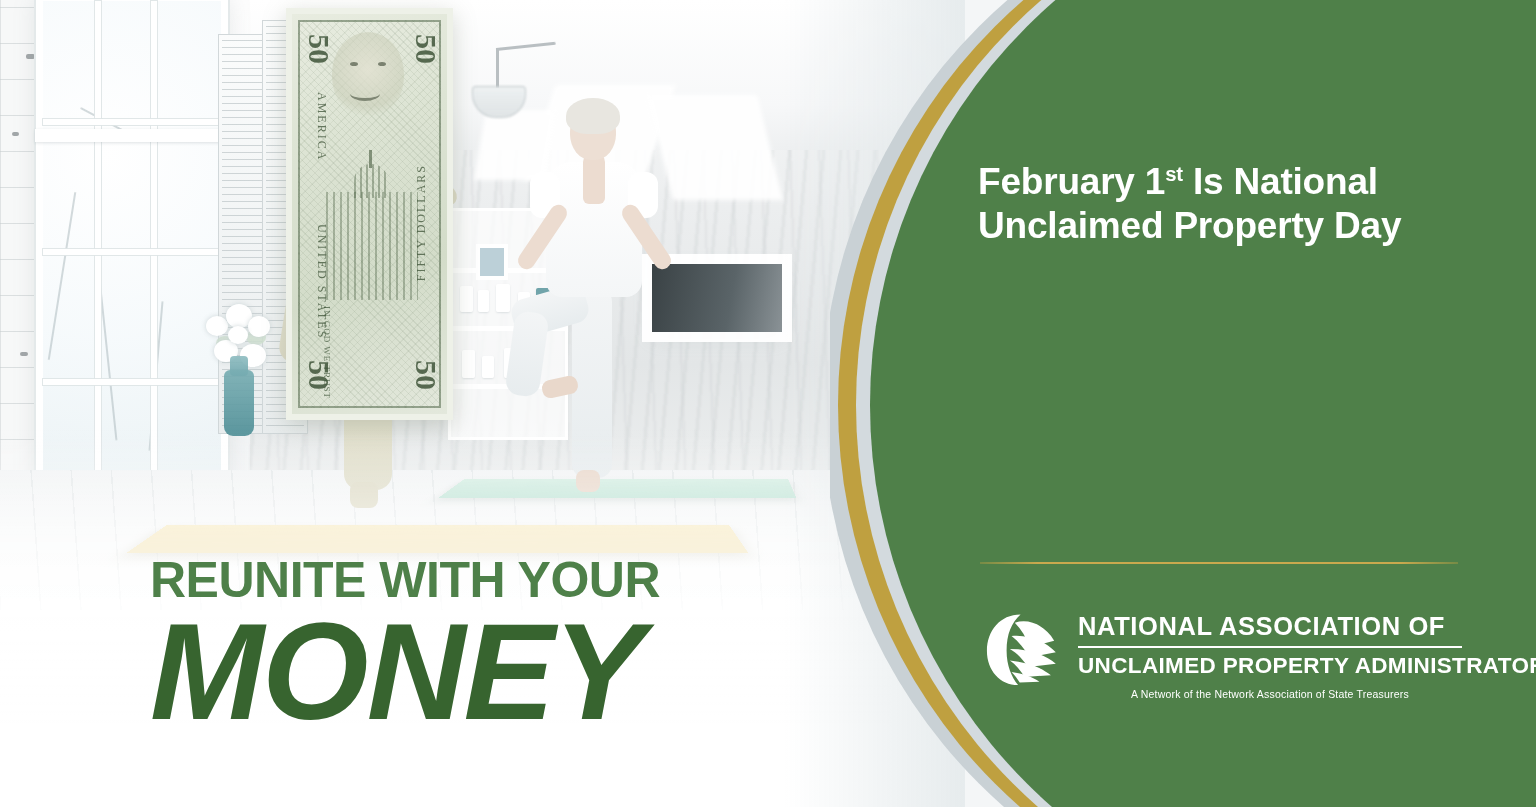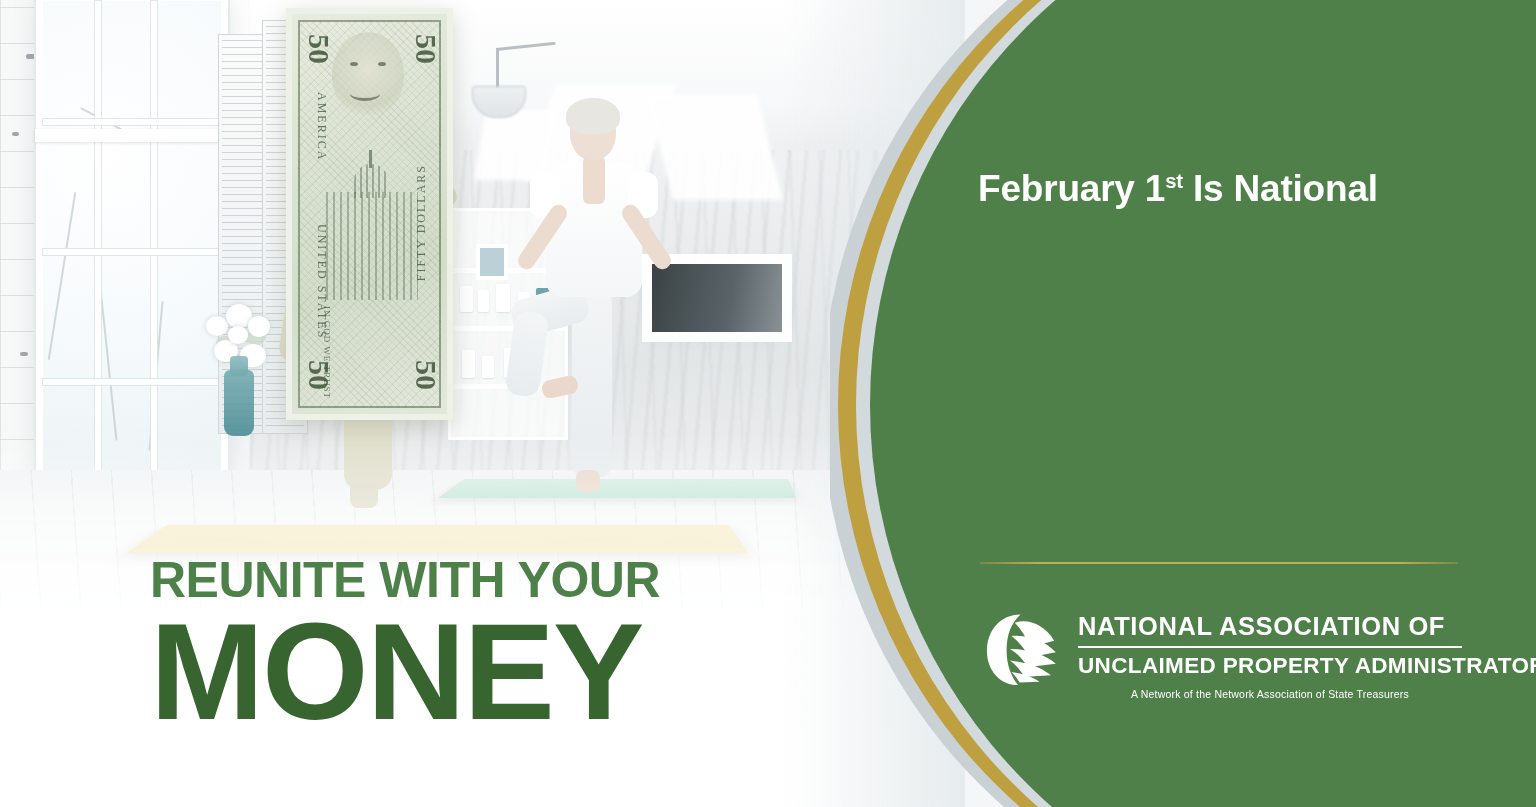--- a/index.html
+++ b/index.html
@@ -277,20 +277,21 @@
     font-family:"Liberation Sans",sans-serif;
     font-weight:bold;font-size:50px;line-height:.98;
     letter-spacing:-.5px;color:#4E8049;
     white-space:nowrap;
   }
   .line-2{
     font-family:"Liberation Sans",sans-serif;
     font-weight:bold;font-size:137px;line-height:.92;
     letter-spacing:-2px;color:#37642F;margin-top:4px;
     white-space:nowrap;
+    font-style:italic;
   }
 
   
   .right-wrap{
     position:absolute;left:830px;top:0;width:706px;height:807px;
     overflow:hidden;
   }
   .curve{
     position:absolute;top:-130px;left:0;width:1070px;height:1070px;
     border-radius:50%;
@@ -310,21 +311,21 @@
   .curve-green{
     background:#4F8049;
     left:40px;
   }
   .green-fill{
     position:absolute;left:500px;top:0;width:300px;height:807px;background:#4F8049;
   }
 
   .panel-content{position:absolute;left:148px;top:0;width:510px;height:807px;z-index:5;}
   .headline{
-    position:absolute;top:167px;left:0;width:500px;
+    position:absolute;top:160px;left:0;width:500px;
     font-family:"Liberation Sans",sans-serif;
     font-weight:bold;font-size:37px;line-height:1.18;
     color:#ffffff;letter-spacing:-.2px;
   }
   .headline sup{font-size:.55em;vertical-align:super;font-weight:bold;}
   .bodycopy{
     position:absolute;top:320px;left:2px;width:478px;
     font-family:"Liberation Sans",sans-serif;
     font-size:19.5px;line-height:1.62;color:#F2F6F1;
   }
@@ -500,20 +501,21 @@
     <div class="green-fill"></div>
     <div class="curve curve-silver"></div>
     <div class="curve curve-gold"></div>
     <div class="curve curve-silver2"></div>
     <div class="curve curve-green"></div>
 
     <div class="panel-content">
 
       <div class="headline">
         <span>February 1</span><sup>st</sup><span> Is National</span><br>
+        <span>Unclaimed Property Day</span>
       </div>
 
 
       <div class="rule"></div>
 
       <div class="logo">
         <div class="logo-mark">
           <svg viewBox="0 0 100 100" width="82" height="82" aria-hidden="true">
             <path d="M47 8 C22 8 6 28 6 52 C6 76 22 94 44 94 C36 84 30 70 30 52 C30 32 36 18 47 8 Z" fill="#ffffff"></path>
             <path d="M40 18 C58 12 78 22 88 40 L58 48 C54 36 48 26 40 18 Z" fill="#ffffff"></path>

